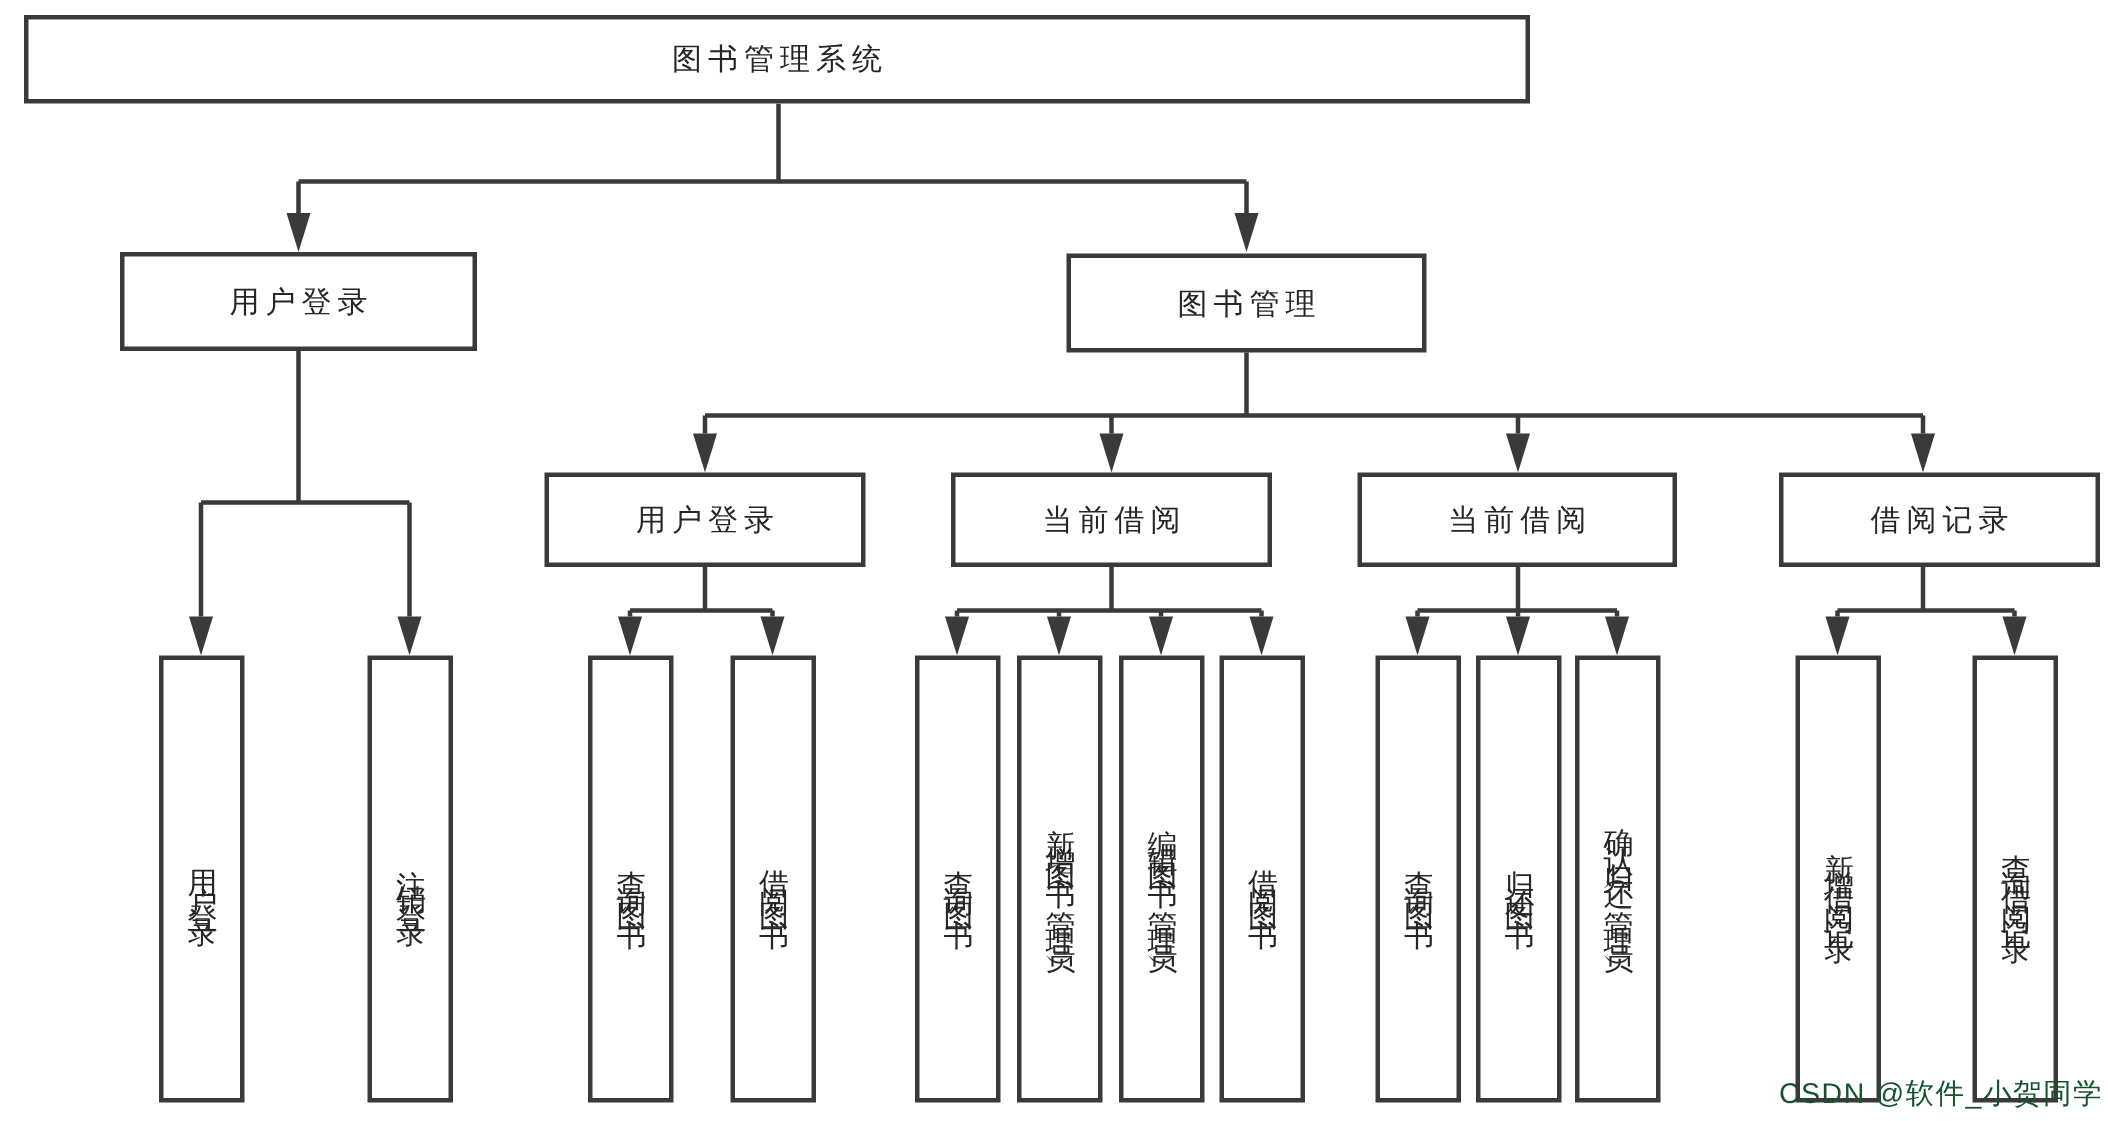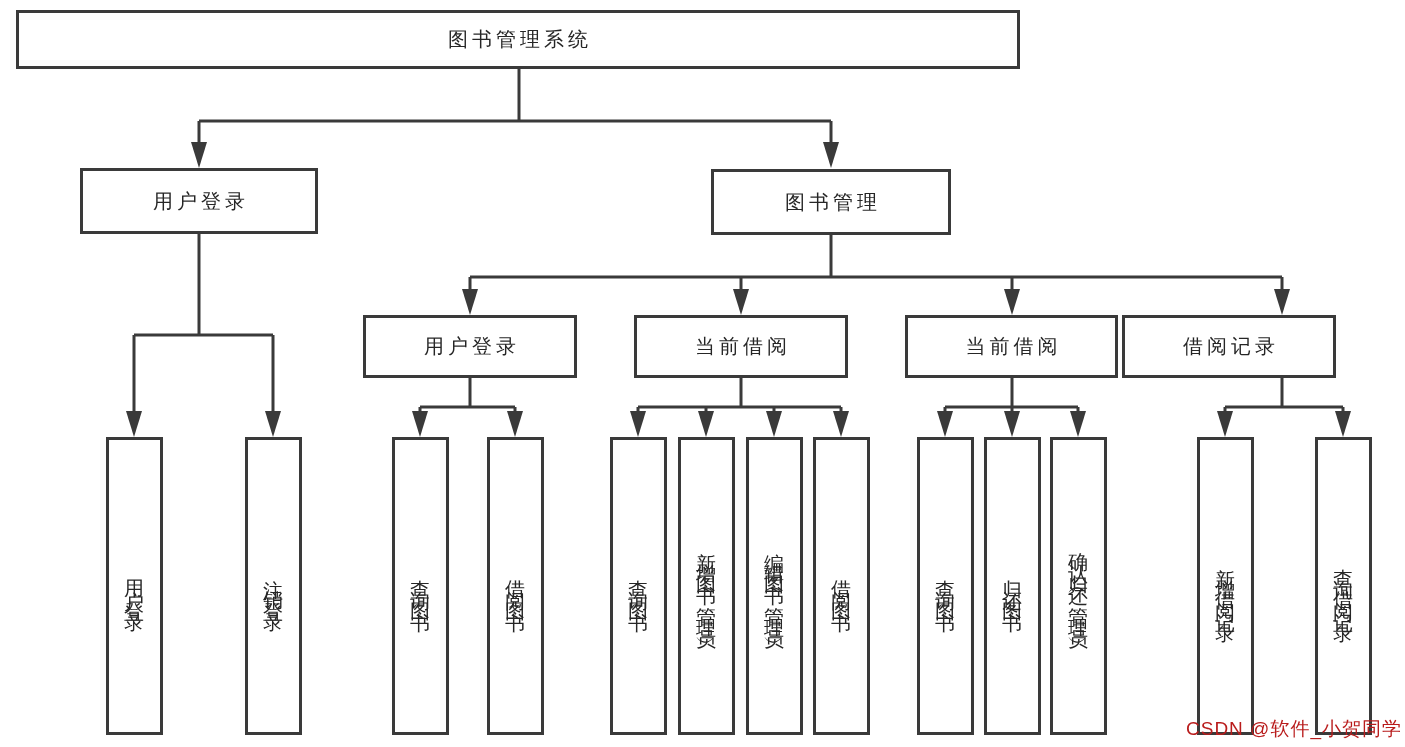--- a/index.html
+++ b/index.html
@@ -25,21 +25,21 @@
     writing-mode:vertical-rl;
     font-size:20px;
     letter-spacing:11px;
     line-height:1;
   }
   .watermark{
     position:absolute;
     z-index:6;
     font-size:19px;
     letter-spacing:1px;
-    color:#b91c1c;
+    color:#14532d;
     white-space:nowrap;
   }
 </style>
 </head>
 <body>
 
 <div class="canvas">
 
   <svg class="connectors" width="1405" height="747" viewBox="0 0 1405 747">
     <g stroke="#3a3a3a" stroke-width="3" fill="none">
@@ -94,21 +94,21 @@
 
   <div class="node" style="left:363px;top:315px;width:214px;height:63px;">
     <span class="h-label">用户登录</span>
   </div>
   <div class="node" style="left:634px;top:315px;width:214px;height:63px;">
     <span class="h-label">当前借阅</span>
   </div>
   <div class="node" style="left:905px;top:315px;width:213px;height:63px;">
     <span class="h-label">当前借阅</span>
   </div>
-  <div class="node" style="left:1122px;top:315px;width:214px;height:63px;">
+  <div class="node" style="left:1186px;top:315px;width:214px;height:63px;">
     <span class="h-label">借阅记录</span>
   </div>
 
   <div class="node leaf" style="left:106px;top:437px;width:57px;height:298px;">
     <span class="v-label">用户登录</span>
   </div>
   <div class="node leaf" style="left:245px;top:437px;width:57px;height:298px;">
     <span class="v-label">注销登录</span>
   </div>
 

